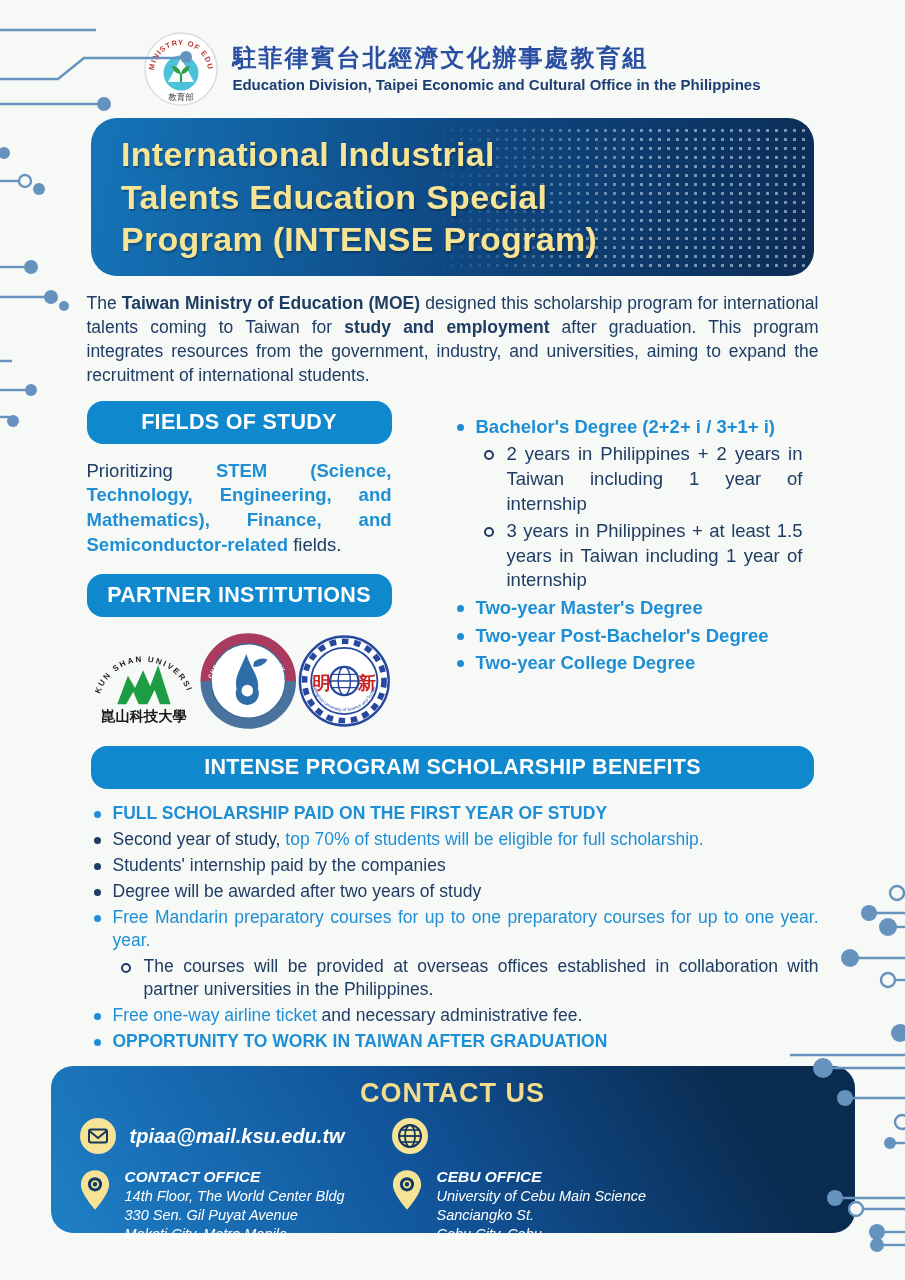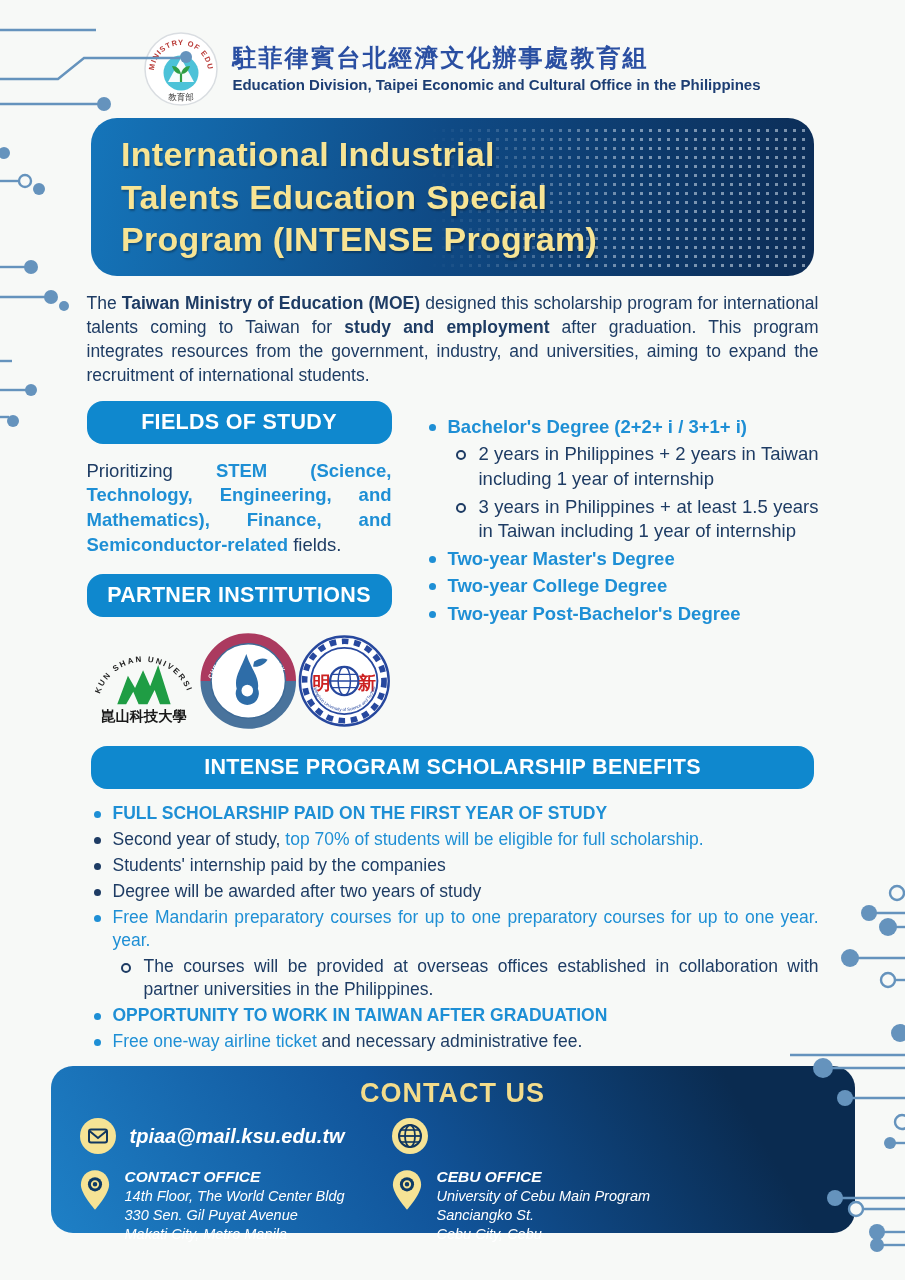--- a/index.html
+++ b/index.html
@@ -32,31 +32,31 @@
     line-height:1.26;letter-spacing:.3px;text-shadow:1px 2px 2px rgba(0,0,0,.28);}
 
   
   .intro{width:732px;margin:16px auto 0;color:#1e3c64;font-size:17.5px;line-height:1.37;
     text-align:justify;}
   .sg-b{font-weight:bold;}
   .sg-c{color:#1e8fd5;}
   .sg-cb{color:#1e8fd5;font-weight:bold;}
 
   
-  .cols{width:732px;margin:13px auto 0;display:flex;gap:30px;}
+  .cols{width:732px;margin:13px auto 0;display:flex;gap:42px;}
   .col-l{width:305px;flex:0 0 305px;}
   .col-r{flex:1;}
   .pill{background:#0f88ce;color:#fff;font-weight:bold;font-size:21.5px;letter-spacing:.3px;
     border-radius:16px;text-align:center;padding:9px 4px;}
   .pill.wide{width:723px;margin:14px auto 0;box-sizing:border-box;}
   .fields{margin:15px 0 17px;color:#1e3c64;font-size:18.5px;line-height:1.33;text-align:justify;}
   .logos{display:flex;align-items:center;justify-content:space-between;margin-top:13px;height:102px;}
 
   
-  ul{list-style:none;margin:0;padding:0;}
+  ul{list-style:none;margin:16px;padding:0;}
   li{position:relative;padding-left:26px;margin-bottom:3px;text-align:justify;
      color:#1e3c64;}
   li::before{content:'';position:absolute;left:7px;top:9px;width:7px;height:7px;border-radius:50%;
      background:#1e3c64;}
   li.blue-dot::before{background:#1e8fd5;}
   li.sub{padding-left:57px;}
   li.sub::before{left:34px;width:6px;height:6px;background:transparent;border:2.2px solid #1e3c64;top:8px;}
   .ptlist{margin-top:14px;font-size:18.5px;line-height:1.33;}
   .blist{width:732px;margin:13px auto 0;font-size:17.5px;line-height:1.31;}
 
@@ -218,36 +218,36 @@
         </svg>
       </div>
     </div>
 
     <div class="col-r">
       <ul class="ptlist">
           <li class="blue-dot"><span class="sg-cb">Bachelor's Degree (2+2+ i / 3+1+ i)</span></li>
           <li class="sub">2 years in Philippines + 2 years in Taiwan including 1 year of internship</li>
           <li class="sub">3 years in Philippines + at least 1.5 years in Taiwan including 1 year of internship</li>
           <li class="blue-dot"><span class="sg-cb">Two-year Master's Degree</span></li>
+          <li class="blue-dot"><span class="sg-cb">Two-year Post-Bachelor's Degree</span></li>
           <li class="blue-dot"><span class="sg-cb">Two-year College Degree</span></li>
-          <li class="blue-dot"><span class="sg-cb">Two-year Post-Bachelor's Degree</span></li>
         </ul>
     </div>
   </div>
 
   <div class="pill wide">INTENSE PROGRAM SCHOLARSHIP BENEFITS</div>
   <ul class="blist">
       <li class="blue-dot"><span class="sg-cb">FULL SCHOLARSHIP PAID ON THE FIRST YEAR OF STUDY</span></li>
       <li><span>Second year of study, </span><span class="sg-c">top 70% of students will be eligible for full scholarship.</span></li>
       <li><span>Students' internship paid by the companies</span></li>
       <li><span>Degree will be awarded after two years of study</span></li>
       <li class="blue-dot"><span class="sg-c">Free Mandarin preparatory courses for up to one preparatory courses for up to one year. year.</span></li>
       <li class="sub">The courses will be provided at overseas offices established in collaboration with partner universities in the Philippines.</li>
+      <li class="blue-dot"><span class="sg-c">Free one-way airline ticket</span><span> and necessary administrative fee.</span></li>
       <li class="blue-dot"><span class="sg-cb">OPPORTUNITY TO WORK IN TAIWAN AFTER GRADUATION</span></li>
-      <li class="blue-dot"><span class="sg-c">Free one-way airline ticket</span><span> and necessary administrative fee.</span></li>
     </ul>
 
   <footer class="contact">
     <h2>CONTACT US</h2>
     <div class="crow">
       <div class="citem">
         <svg width="38" height="38" viewBox="0 0 38 38">
           <circle cx="19" cy="19" r="18" fill="#f6e395"></circle>
           <rect x="10" y="12.5" width="18" height="13" rx="2" fill="none" stroke="#11365f" stroke-width="2"></rect>
           <path d="M10.5,14 L19,21 L27.5,14" fill="none" stroke="#11365f" stroke-width="2"></path>
@@ -280,20 +280,20 @@
         </div>
       </div>
       <div class="office">
         <svg width="32" height="44" viewBox="0 0 34 46">
           <path d="M17,2 C8,2 2,9 2,17.5 C2,27.5 17,44 17,44 C17,44 32,27.5 32,17.5 C32,9 26,2 17,2 Z" fill="#f6e395"></path>
           <circle cx="17" cy="17" r="7.5" fill="#0d3a66"></circle>
           <circle cx="17" cy="17" r="3.4" fill="none" stroke="#f6e395" stroke-width="2"></circle>
         </svg>
         <div>
           <div class="oname">CEBU OFFICE</div>
-          <div class="oline">University of Cebu Main Program</div>
+          <div class="oline">University of Cebu Main Science</div>
           <div class="oline">Sanciangko St.</div>
           <div class="oline">Cebu City, Cebu</div>
         </div>
       </div>
     </div>
   </footer>
 </div>
 
 </body></html>

